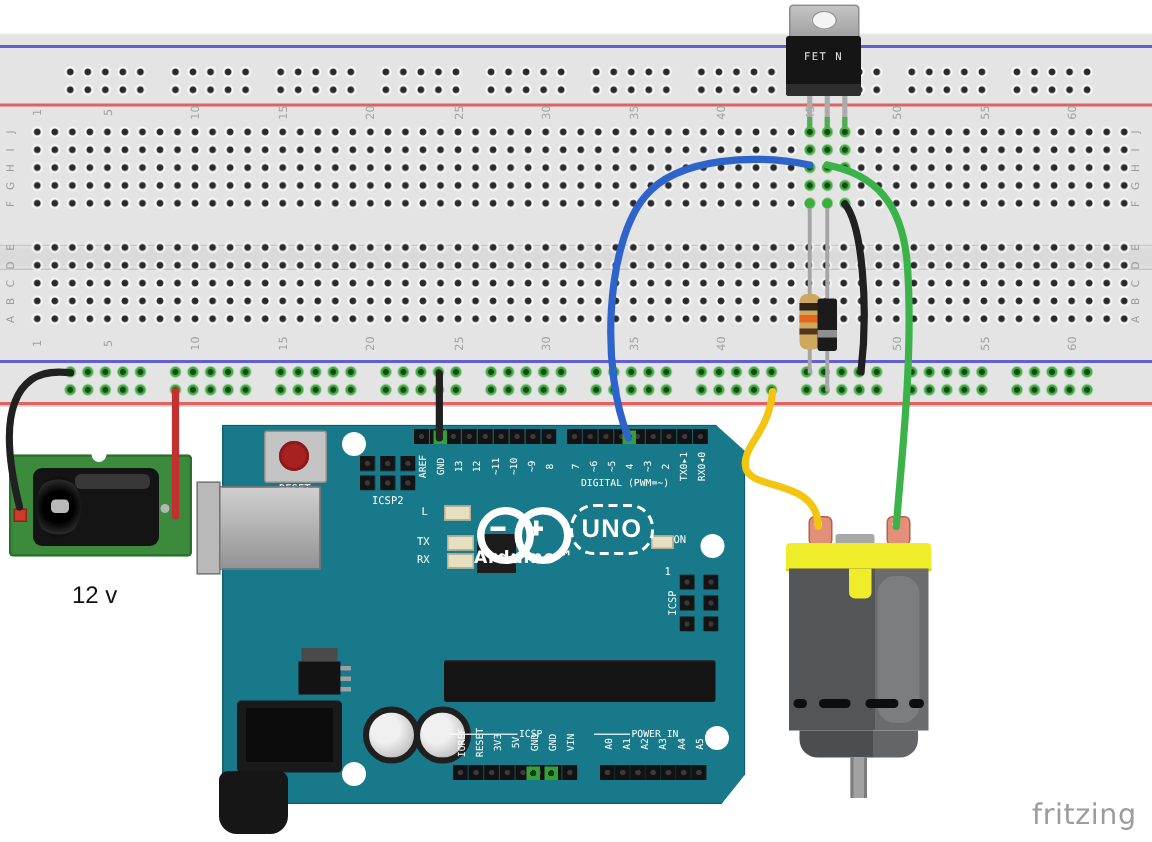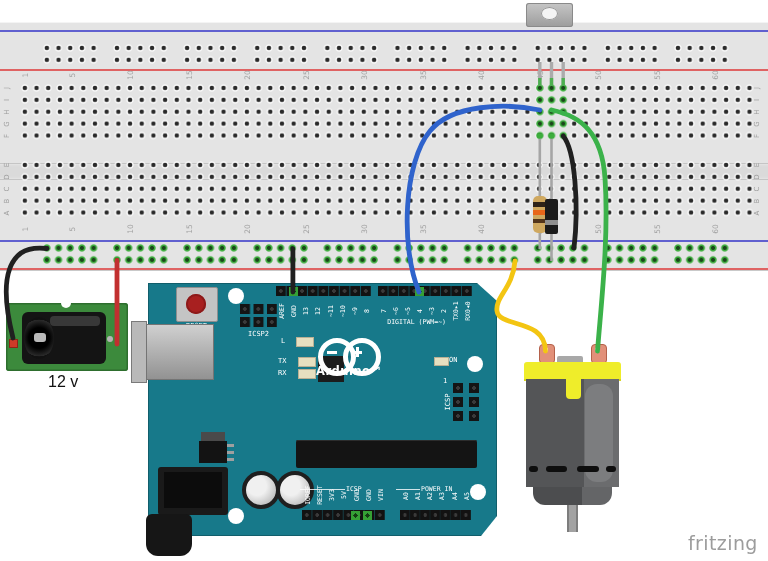--- a/index.html
+++ b/index.html
@@ -167,32 +167,36 @@
     <div class="band" style="top:14px;height:5px;background:#e8661a;"></div>
     <div class="band" style="top:23px;height:4px;background:#53351b;"></div>
   </div>
   <div class="abs" style="left:544.8px;top:199px;width:13.4px;height:35px;border-radius:2px;background:#1b1b1b;">
     <div class="band" style="top:21px;height:5px;background:#8f8f8f;"></div>
   </div>
 
   <div class="abs" style="left:526px;top:3px;width:47px;height:24px;border-radius:3px;background:linear-gradient(180deg,#c6c6c6,#9c9c9c);box-shadow:inset 0 0 0 1px #8a8a8a;">
     <div class="abs" style="left:15px;top:4px;width:17px;height:13px;border-radius:50%;background:#f4f4f4;box-shadow:inset 0 0 0 1px #969696;"></div>
   </div>
+  <div class="abs" style="left:524px;top:24px;width:50px;height:40px;border-radius:2px;background:#151515;">
+    <div style="text-align:center;padding-top:10px;color:#e8e8e8;font:7px 'DejaVu Sans Mono',monospace;letter-spacing:1px;">FET N</div>
+    <div class="abs" style="left:0;top:32px;width:50px;height:8px;background:#2e2e2e;border-radius:0 0 2px 2px;"></div>
+  </div>
 
   <div class="abs" style="left:6px;top:303px;width:122px;height:68px;border-radius:3px;background:#3c8a3c;box-shadow:inset 0 0 0 1.5px #2e6e2e;">
     <div class="abs" style="left:55px;top:-5px;width:10px;height:10px;border-radius:50%;background:#fff;"></div>
     <div class="abs" style="left:3px;top:36px;width:7px;height:7px;background:#cf3a28;border:1px solid #8f2418;"></div>
     <div class="abs" style="left:16px;top:9px;width:84px;height:52px;border-radius:6px;background:#141414;">
       <div class="abs" style="left:28px;top:4px;width:50px;height:10px;border-radius:4px;background:#383838;"></div>
       <div class="abs" style="left:2px;top:5px;width:30px;height:42px;border-radius:50%;background:radial-gradient(circle at 50% 50%,#000 40%,#2a2a2a 70%,#111 72%);"></div>
       <div class="abs" style="left:12px;top:21px;width:12px;height:9px;border-radius:3px;background:#b9b9b9;"></div>
       <div class="abs" style="left:85px;top:24px;width:6px;height:6px;border-radius:50%;background:#b5b5b5;"></div>
     </div>
   </div>
-  <div class="abs" style="left:48px;top:373px;width:60px;height:20px;font:16px 'Liberation Sans',sans-serif;color:#111;">12 v</div>
+  <div class="abs" style="left:48px;top:389px;width:60px;height:20px;font:16px 'Liberation Sans',sans-serif;color:#111;">12 v</div>
 
   <div>
     <div class="term" style="left:538.5px;"></div>
     <div class="term" style="left:590.5px;"></div>
     <div class="abs" style="left:557px;top:356px;width:26px;height:8px;border-radius:2px;background:#a8a8a8;border-bottom:1px solid #808080;"></div>
     <div class="abs" style="left:524px;top:362px;width:97px;height:17px;border-radius:3px 3px 0 0;background:#efed2a;border-bottom:2px solid #d6d41f;"></div>
     <div class="abs" style="left:526px;top:379px;width:93px;height:108px;background:linear-gradient(90deg,#545557 0 62%,#6b6c6e 62% 100%);">
       <div class="abs" style="left:59px;top:5px;width:28px;height:98px;border-radius:12px;background:#7c7d7f;"></div>
     </div>
     <div class="abs" style="left:566px;top:379px;width:15px;height:20px;border-radius:0 0 4px 4px;background:#efed2a;"></div>
@@ -254,20 +258,21 @@
     <div class="led" style="left:286px;top:74px;width:13px;height:7px;"></div>
     <div class="wlab" style="left:301px;top:73px;">ON</div>
 
     <div class="abs" style="left:170px;top:73px;width:26px;height:26px;background:#1c1c1c;"></div>
 
     <div class="logo-circle" style="left:170px;top:55px;"></div>
     <div class="logo-circle" style="left:195px;top:55px;"></div>
     <div class="abs" style="left:179px;top:67.5px;width:10px;height:3px;background:#fff;"></div>
     <div class="abs" style="left:204px;top:67.5px;width:10px;height:3px;background:#fff;"></div>
     <div class="abs" style="left:207.5px;top:64px;width:3px;height:10px;background:#fff;"></div>
+    <div class="abs" style="left:232px;top:53px;width:52px;height:30px;border:2px dashed #fff;border-radius:16px;display:flex;align-items:center;justify-content:center;color:#fff;font:bold 17px 'Liberation Sans',sans-serif;letter-spacing:1px;">UNO</div>
     <div class="abs" style="left:168px;top:81px;width:80px;color:#fff;font:bold 11.5px 'DejaVu Sans',sans-serif;letter-spacing:.5px;">Arduino™</div>
 
     <div class="wlab" style="left:295px;top:94px;">1</div>
     <div class="icsp" style="left:305px;top:100px;width:26px;height:38px;"></div>
     <span class="wlab" style="left:292px;top:115px;transform:rotate(-90deg);transform-origin:center;display:inline-block;">ICSP</span>
 
     <div class="abs" style="left:53px;top:149px;width:24px;height:9px;background:#4a4a4a;"></div>
     <div class="abs" style="left:51px;top:158px;width:28px;height:22px;background:#131313;"></div>
     <div class="abs" style="left:79px;top:161px;width:7px;height:3px;background:#9f9f9f;"></div>
     <div class="abs" style="left:79px;top:168px;width:7px;height:3px;background:#9f9f9f;"></div>

